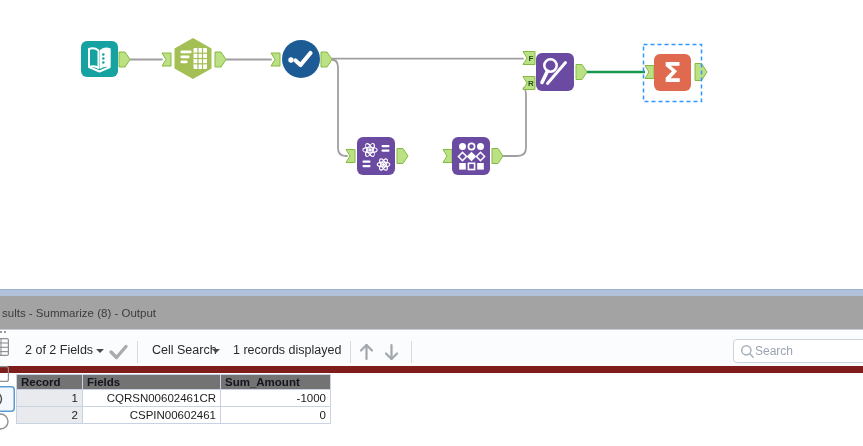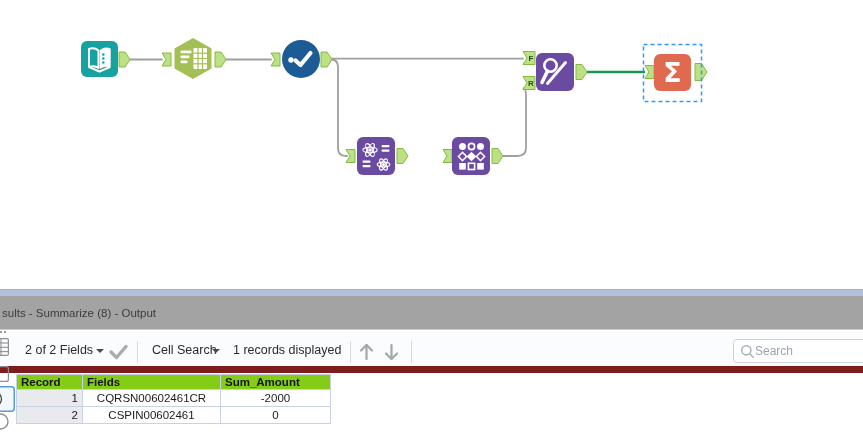--- a/index.html
+++ b/index.html
@@ -33,26 +33,26 @@
   .left-strip { position:absolute; left:0; top:330px; width:16px; height:116px;
                 overflow:hidden; background:transparent; }
   .left-strip svg, .left-strip .dot { position:absolute; }
   .dot { width:2px; height:2px; background:#9a9a9a; }
 
   
   table.results { position:absolute; left:16px; top:374px; border-collapse:collapse;
                   font-size:11.5px; color:#1c1c1c; table-layout:fixed; }
   table.results th, table.results td { border:1px solid #c9d2e2; overflow:hidden;
                   white-space:nowrap; height:17px; padding:0 4px; }
-  table.results th { background:#84cc16; font-weight:bold; text-align:left;
+  table.results th { background:#737373; font-weight:bold; text-align:left;
                      color:#14151d; height:15px; }
   th.green-underline { border-bottom:2px solid #9fe080; }
   th.gray-underline  { border-bottom:2px solid #cfd6e2; }
   td.rec { background:#e9eaee; text-align:right; color:#222; border-color:#d5dce8; }
-  td.val { background:#fff; text-align:center; border-color:#d5dce8;margin-top:20px; }
+  td.val { background:#fff; text-align:right; border-color:#d5dce8;margin-top:20px; }
   .col-record { width:66px; } .col-group { width:138px; } .col-sum { width:110px; }
 </style>
 </head>
 <body>
 
 <div class="stage">
 
   <div class="canvas">
     <svg width="863" height="289" viewBox="0 0 863 289">
 
@@ -250,21 +250,21 @@
       </colgroup>
     <tbody>
         <tr>
       <th class="gray-underline">Record</th>
       <th class="green-underline">Fields</th>
       <th class="green-underline">Sum_Amount</th>
     </tr>
     <tr>
       <td class="rec">1</td>
       <td class="val">CQRSN00602461CR</td>
-      <td class="val">-2000</td>
+      <td class="val">-1000</td>
     </tr>
     <tr>
       <td class="rec">2</td>
       <td class="val">CSPIN00602461</td>
       <td class="val">0</td>
     </tr>
   </tbody>
     </table>
 
 </div>

